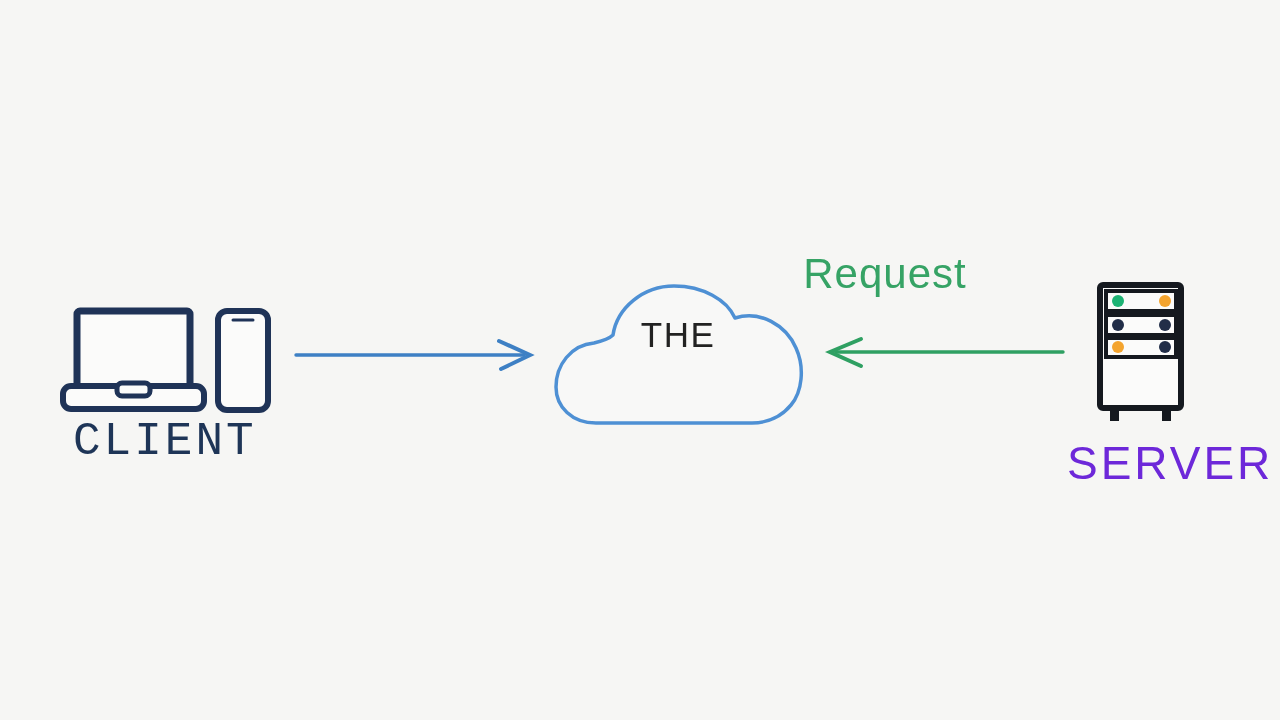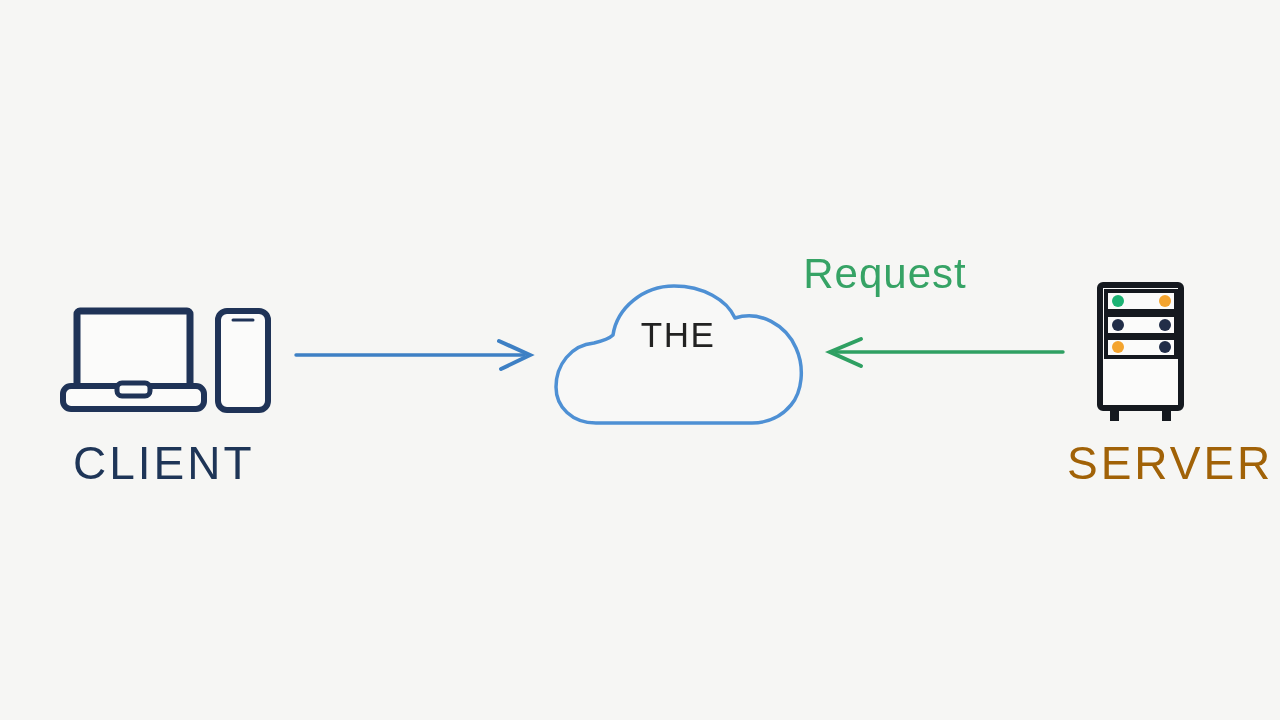--- a/index.html
+++ b/index.html
@@ -25,31 +25,32 @@
     top: 0;
   }
   .label {
     position: absolute;
     white-space: nowrap;
     font-weight: 300;
     user-select: none;
   }
   .label-client {
     left: 73px;
-    top: 436px;
+    top: 416px;
     font-size: 46px;
     letter-spacing: 3px;
     color: #1e3557;
+    font-family: Liberation Mono, monospace;
   }
   .label-server {
     left: 1067px;
     top: 436px;
     font-size: 46px;
     letter-spacing: 3px;
-    color: #a16207;
+    color: #6d28d9;
   }
   .label-request {
     left: 435px;
     top: 398px;
     transform: translateX(-50%);
     font-size: 42px;
     letter-spacing: 1px;
     color: #2e6cb2;
   }
   .label-response {

